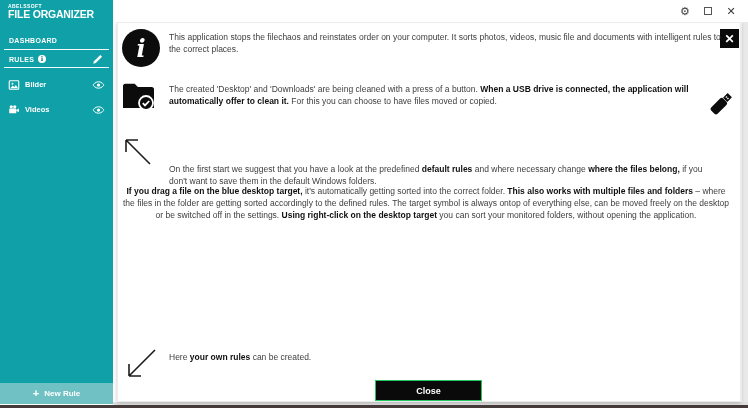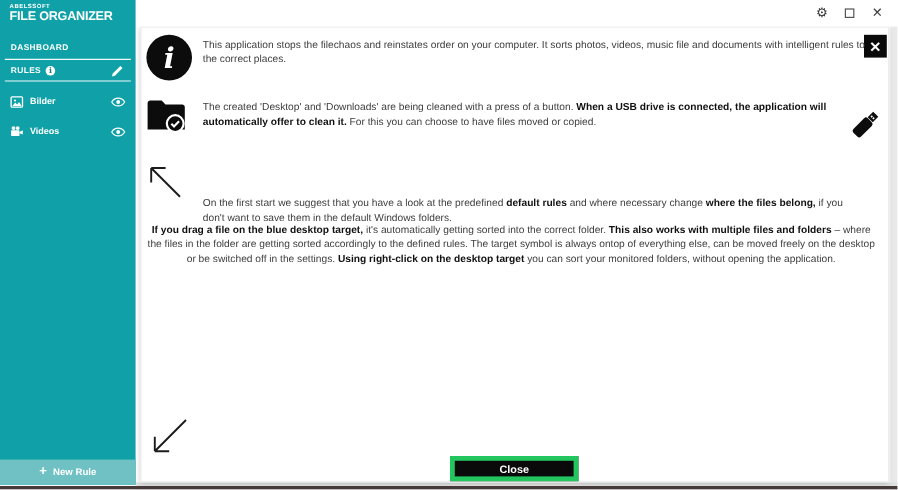--- a/index.html
+++ b/index.html
@@ -57,21 +57,21 @@
 
   .ic-info { position:absolute; left:4px; top:6px; width:38px; height:38px; border-radius:50%;
     background:#0c0c0c; color:#fff; display:flex; align-items:center; justify-content:center;
     font-family:"DejaVu Serif", serif; font-style:italic; font-weight:700; font-size:24px; }
   .ic-folder { position:absolute; left:2px; top:55px; width:37px; height:34px; }
   .ic-arrow-ul { position:absolute; left:4px; top:113px; width:32px; height:32px; }
   .ic-arrow-dl { position:absolute; left:6px; top:322px; width:36px; height:36px; }
   .ic-usb { position:absolute; left:587px; top:63px; width:34px; height:34px; }
 
   .close-btn { position:absolute; left:257px; top:357px; width:107px; height:21px; background:#0a0a0a;
-    border:4px solid #22c55e; color:#fff; font-size:9px; font-weight:700;
+    border:1px solid #22c55e; color:#fff; font-size:9px; font-weight:700;
     font-family:"Liberation Sans", sans-serif; cursor:pointer; }
 </style>
 </head>
 <body>
 
 <div class="topbar">
   <span class="winbtn">⚙</span>
   <span class="winbtn">
       <span class="sq"></span>
     </span>
@@ -166,15 +166,16 @@
       <rect x="4" y="12.5" width="17" height="9" rx="2.2" fill="#0c0c0c"></rect>
       <rect x="21.5" y="14" width="6.5" height="6" fill="#0c0c0c"></rect>
       <rect x="23.5" y="15.3" width="1.6" height="1.3" fill="#fff"></rect>
       <rect x="23.5" y="17.4" width="1.6" height="1.3" fill="#fff"></rect>
     </g>
   </svg>
 
   <svg class="ic-arrow-dl" viewBox="0 0 36 36">
     <path d="M31 5L5 31M5 31V19M5 31h12" fill="none" stroke="#1c1c1c" stroke-width="1.6"></path>
   </svg>
+  <div class="sec-text t5"><span>Here </span><span class="b">your own rules</span><span> can be created.</span></div>
 
   <button class="close-btn">Close</button>
 </div>
 
 </body></html>

